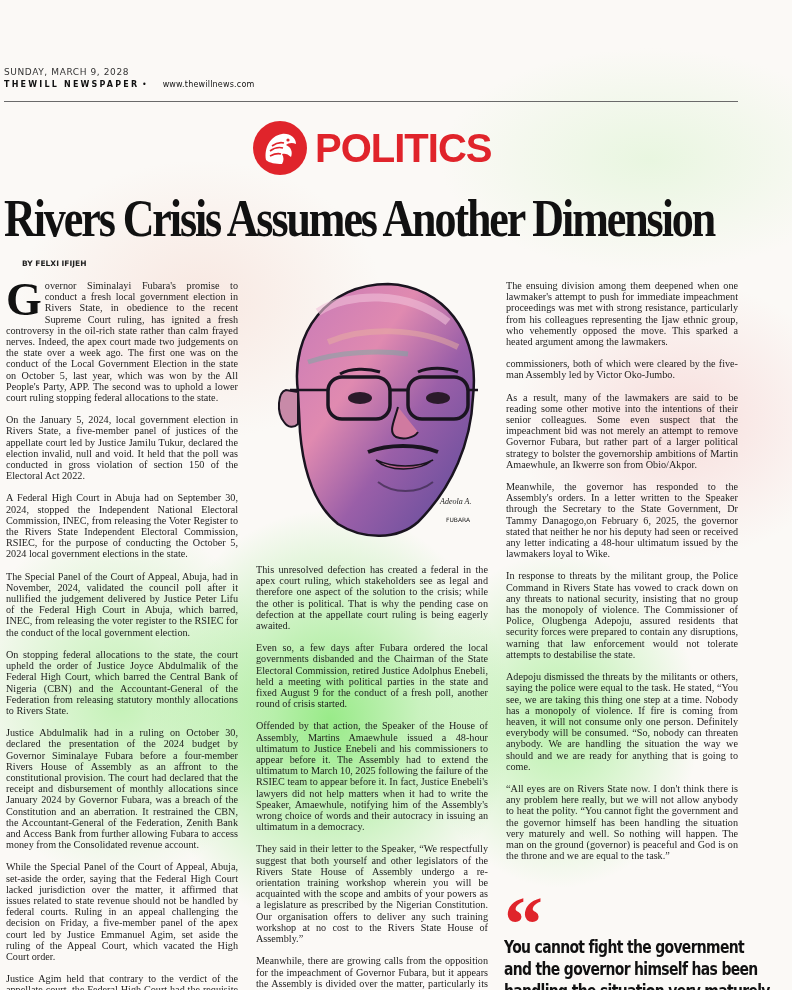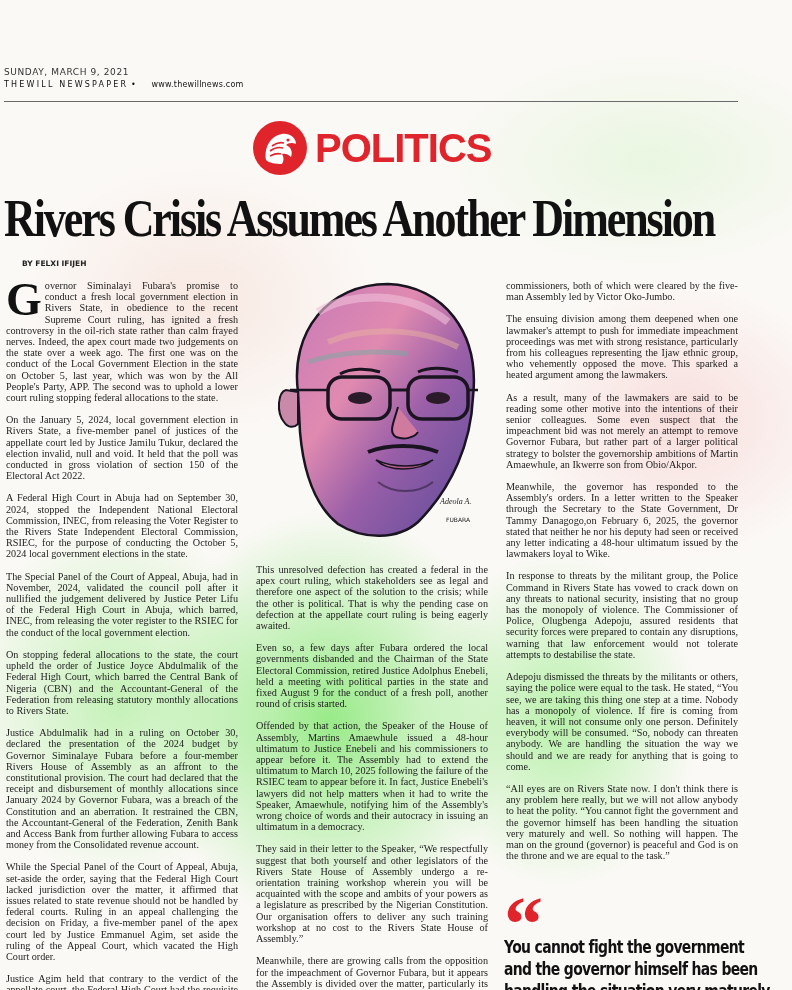--- a/index.html
+++ b/index.html
@@ -13,21 +13,21 @@
       radial-gradient(ellipse 240px 200px at 680px 420px, rgba(245,200,200,0.55), rgba(245,200,200,0) 70%),
       radial-gradient(ellipse 260px 200px at 200px 300px, rgba(245,215,205,0.5), rgba(245,215,205,0) 70%),
       radial-gradient(ellipse 300px 160px at 650px 160px, rgba(225,245,215,0.7), rgba(225,245,215,0) 70%),
       #fbf9f6;
     font-family: "Liberation Serif", serif;
     color: #1a1a1a;
   }
   .masthead { position: absolute; left: 4px; top: 67px; }
   .masthead .date { font-family: "DejaVu Sans", sans-serif; font-size: 9px; letter-spacing: 0.6px; color: #333; }
   .masthead .brand-line { font-family: "DejaVu Sans", sans-serif; font-size: 8px; margin-top: 3px; color: #111; }
-  .masthead .brand { font-weight: normal; letter-spacing: 2.2px; }
+  .masthead .brand { font-weight: bold; letter-spacing: 2.2px; }
   .masthead .url { margin-left: 16px; letter-spacing: 0.2px; }
   .rule { position: absolute; left: 4px; top: 101px; width: 734px; height: 1px; background: #6a6a6a; }
 
   .section-logo { position: absolute; left: 253px; top: 121px; display: flex; align-items: center; }
   .section-logo .emblem {
     width: 54px; height: 54px; border-radius: 50%; background: #e0242b;
     display: flex; align-items: center; justify-content: center; position: relative;
   }
   .section-logo .emblem svg { width: 44px; height: 44px; }
   .section-logo .label {
@@ -61,21 +61,21 @@
   .pullquote .qtext {
     font-family: "DejaVu Sans", sans-serif; font-weight: bold; color: #111;
     font-size: 17px; line-height: 22px; letter-spacing: -0.8px;
     transform: scaleX(0.82); transform-origin: left top; width: 330px;
   }
 </style>
 </head>
 <body>
 
 <div class="masthead">
-  <div class="date">SUNDAY, MARCH 9, 2021</div>
+  <div class="date">SUNDAY, MARCH 9, 2028</div>
   <div class="brand-line">
     <span class="brand">THEWILL NEWSPAPER</span>
     <span>•</span><span class="url">www.thewillnews.com</span>
   </div>
 </div>
 <div class="rule"></div>
 
 <div class="section-logo">
   <div class="emblem">
     <svg viewBox="0 0 44 44">
@@ -139,22 +139,22 @@
 
 <div class="col col-2">
   <p>This unresolved defection has created a federal in the apex court ruling, which stakeholders see as legal and therefore one aspect of the solution to the crisis; while the other is political. That is why the pending case on defection at the appellate court ruling is being eagerly awaited.</p>
   <p>Even so, a few days after Fubara ordered the local governments disbanded and the Chairman of the State Electoral Commission, retired Justice Adolphus Enebeli, held a meeting with political parties in the state and fixed August 9 for the conduct of a fresh poll, another round of crisis started.</p>
   <p>Offended by that action, the Speaker of the House of Assembly, Martins Amaewhule issued a 48-hour ultimatum to Justice Enebeli and his commissioners to appear before it. The Assembly had to extend the ultimatum to March 10, 2025 following the failure of the RSIEC team to appear before it. In fact, Justice Enebeli's lawyers did not help matters when it had to write the Speaker, Amaewhule, notifying him of the Assembly's wrong choice of words and their autocracy in issuing an ultimatum in a democracy.</p>
   <p>They said in their letter to the Speaker, “We respectfully suggest that both yourself and other legislators of the Rivers State House of Assembly undergo a re-orientation training workshop wherein you will be acquainted with the scope and ambits of your powers as a legislature as prescribed by the Nigerian Constitution. Our organisation offers to deliver any such training workshop at no cost to the Rivers State House of Assembly.”</p>
   <p>Meanwhile, there are growing calls from the opposition for the impeachment of Governor Fubara, but it appears the Assembly is divided over the matter, particularly its pro-Wike faction. Following stern warnings from the Ijaw Youths Council, IJC, militant group, the Niger Delta Rescue Movement, threatened to attack oil installations in response to the ongoing political crisis and the alleged withholding</p>
 </div>
 
 <div class="col col-3">
+  <p>The ensuing division among them deepened when one lawmaker's attempt to push for immediate impeachment proceedings was met with strong resistance, particularly from his colleagues representing the Ijaw ethnic group, who vehemently opposed the move. This sparked a heated argument among the lawmakers.</p>
   <p>commissioners, both of which were cleared by the five-man Assembly led by Victor Oko-Jumbo.</p>
-  <p>The ensuing division among them deepened when one lawmaker's attempt to push for immediate impeachment proceedings was met with strong resistance, particularly from his colleagues representing the Ijaw ethnic group, who vehemently opposed the move. This sparked a heated argument among the lawmakers.</p>
   <p>As a result, many of the lawmakers are said to be reading some other motive into the intentions of their senior colleagues. Some even suspect that the impeachment bid was not merely an attempt to remove Governor Fubara, but rather part of a larger political strategy to bolster the governorship ambitions of Martin Amaewhule, an Ikwerre son from Obio/Akpor.</p>
   <p>Meanwhile, the governor has responded to the Assembly's orders. In a letter written to the Speaker through the Secretary to the State Government, Dr Tammy Danagogo,on February 6, 2025, the governor stated that neither he nor his deputy had seen or received any letter indicating a 48-hour ultimatum issued by the lawmakers loyal to Wike.</p>
   <p>In response to threats by the militant group, the Police Command in Rivers State has vowed to crack down on any threats to national security, insisting that no group has the monopoly of violence. The Commissioner of Police, Olugbenga Adepoju, assured residents that security forces were prepared to contain any disruptions, warning that law enforcement would not tolerate attempts to destabilise the state.</p>
   <p>Adepoju dismissed the threats by the militants or others, saying the police were equal to the task. He stated, “You see, we are taking this thing one step at a time. Nobody has a monopoly of violence. If fire is coming from heaven, it will not consume only one person. Definitely everybody will be consumed. “So, nobody can threaten anybody. We are handling the situation the way we should and we are ready for anything that is going to come.</p>
   <p>“All eyes are on Rivers State now. I don't think there is any problem here really, but we will not allow anybody to heat the polity. “You cannot fight the government and the governor himself has been handling the situation very maturely and well. So nothing will happen. The man on the ground (governor) is peaceful and God is on the throne and we are equal to the task.”</p>
 </div>
 
 <div class="pullquote">
   <div class="qmark">“</div>
   <div class="qtext">You cannot fight the government and the governor himself has been handling the situation very maturely</div>

